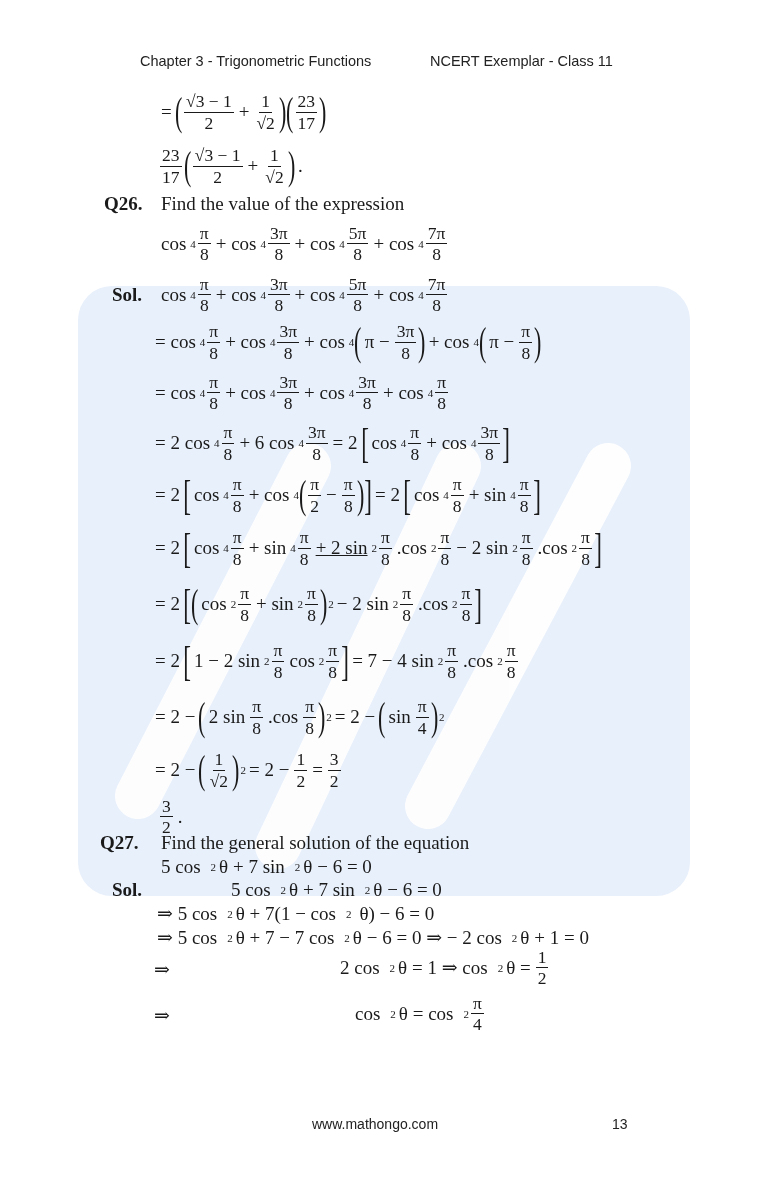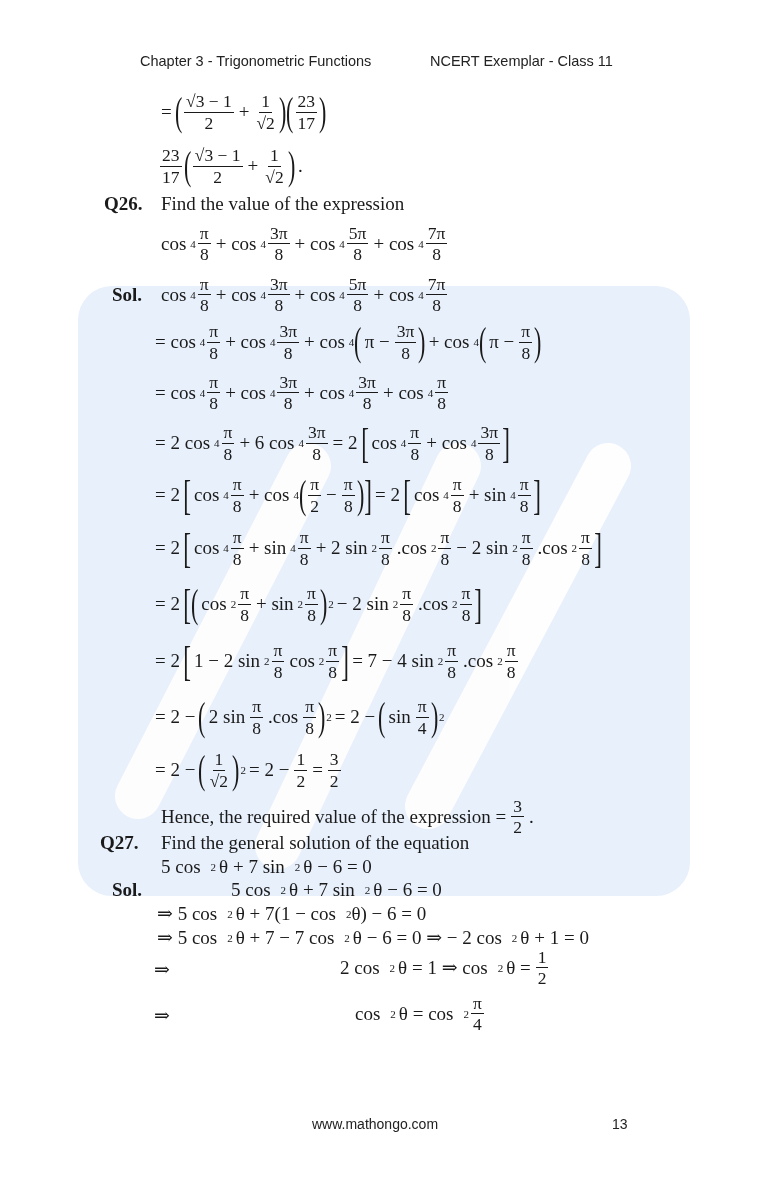--- a/index.html
+++ b/index.html
@@ -272,21 +272,21 @@
       <span class="frac">
         <span class="num">π</span>
         <span class="den">8</span>
       </span>
       <span class="tok txt" style="margin: 0px 3px;">+ sin</span>
       <sup>4</sup>
       <span class="frac">
         <span class="num">π</span>
         <span class="den">8</span>
       </span>
-      <span class="tok txt" style="margin: 4px 3px;">+ 2 sin</span>
+      <span class="tok txt" style="margin: 4px 3px; text-decoration: underline;">+ 2 sin</span>
       <sup>2</sup>
       <span class="frac">
         <span class="num">π</span>
         <span class="den">8</span>
       </span>
       <span class="tok txt" style="margin: 0px 3px;">.cos</span>
       <sup>2</sup>
       <span class="frac">
         <span class="num">π</span>
         <span class="den">8</span>
@@ -405,21 +405,20 @@
         <span class="num">1</span>
         <span class="den">2</span>
       </span>
       <span class="tok txt" style="margin: 0px 3px;">=</span>
       <span class="frac">
         <span class="num">3</span>
         <span class="den">2</span>
       </span>
     </div>
     <div class="line" style="top: 797px; left: 158px;">
-      <span class="tok txt" style="margin: 0px 3px;">Hence, the required value of the expression =</span>
       <span class="frac">
         <span class="num">3</span>
         <span class="den">2</span>
       </span>
       <span class="tok txt" style="margin: 0px 3px;">.</span>
     </div>
     <div class="line" style="top: 832px; left: 158px;">
       <span class="tok txt" style="margin: 0px 3px;">Find the general solution of the equation</span>
     </div>
     <div class="line" style="top: 856px; left: 158px;">
@@ -440,21 +439,21 @@
       <sup>2</sup>
       <span class="tok txt" style="margin: 0px 3px;">θ − 6 = 0</span>
     </div>
     <div class="line" style="top: 902px; left: 154px;">
       <span class="tok txt" style="margin: 0px 3px;">⇒  5 cos</span>
       <span class="tok txt" style="margin: 0px 3px;"></span>
       <sup>2</sup>
       <span class="tok txt" style="margin: 0px 3px;">θ + 7(1 − cos</span>
       <span class="tok txt" style="margin: 0px 3px;"></span>
       <sup>2</sup>
-      <span class="tok txt" style="margin: 0px 0;">θ) − 6 = 0</span>
+      <span class="tok txt" style="margin: 0px 8px;">θ) − 6 = 0</span>
     </div>
     <div class="line" style="top: 926px; left: 154px;">
       <span class="tok txt" style="margin: 0px 3px;">⇒   5 cos</span>
       <span class="tok txt" style="margin: 0px 3px;"></span>
       <sup>2</sup>
       <span class="tok txt" style="margin: 0px 3px;">θ + 7 − 7 cos</span>
       <span class="tok txt" style="margin: 0px 3px;"></span>
       <sup>2</sup>
       <span class="tok txt" style="margin: 0px 3px;">θ − 6 = 0  ⇒  − 2 cos</span>
       <span class="tok txt" style="margin: 0px 3px;"></span>

